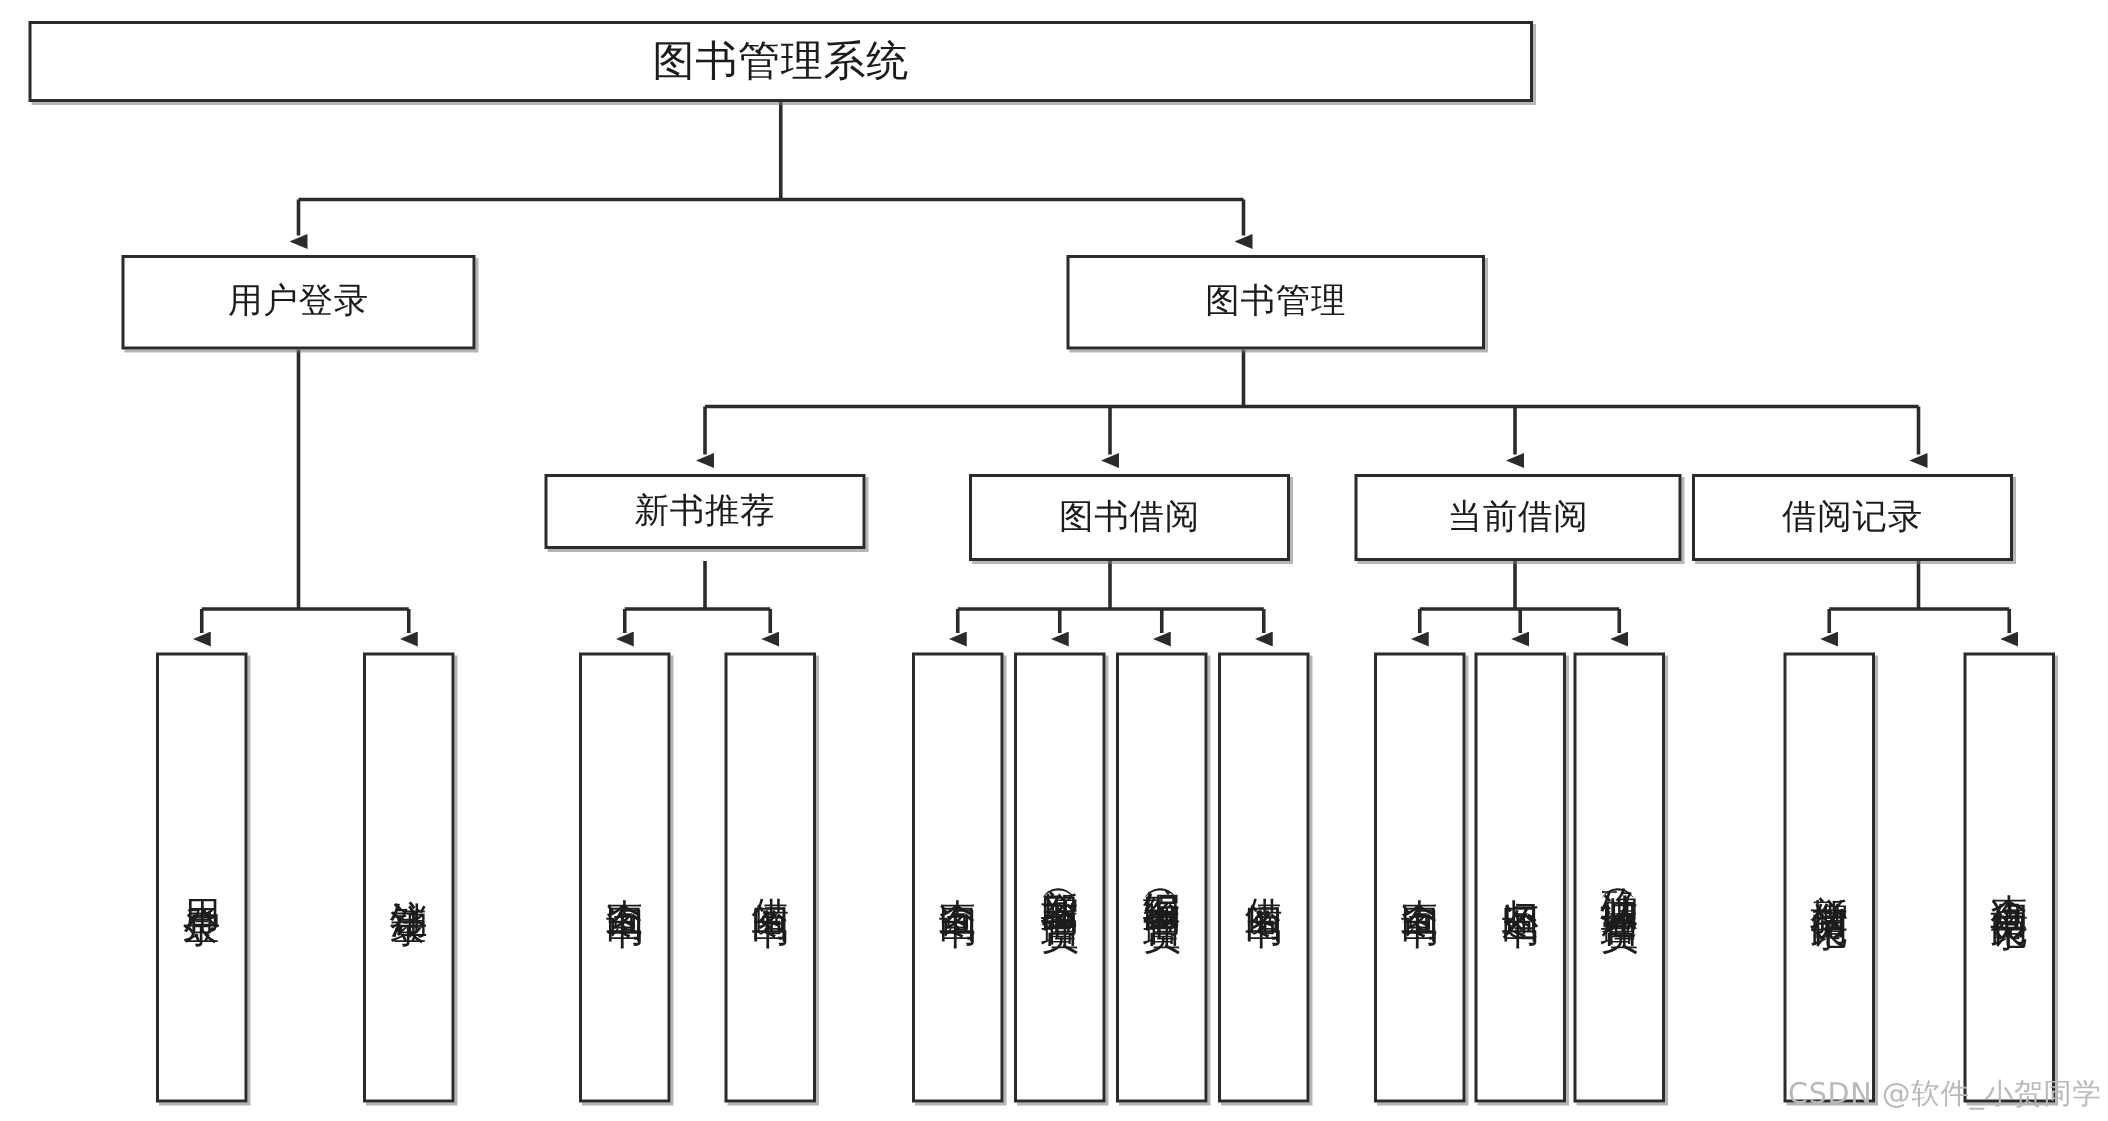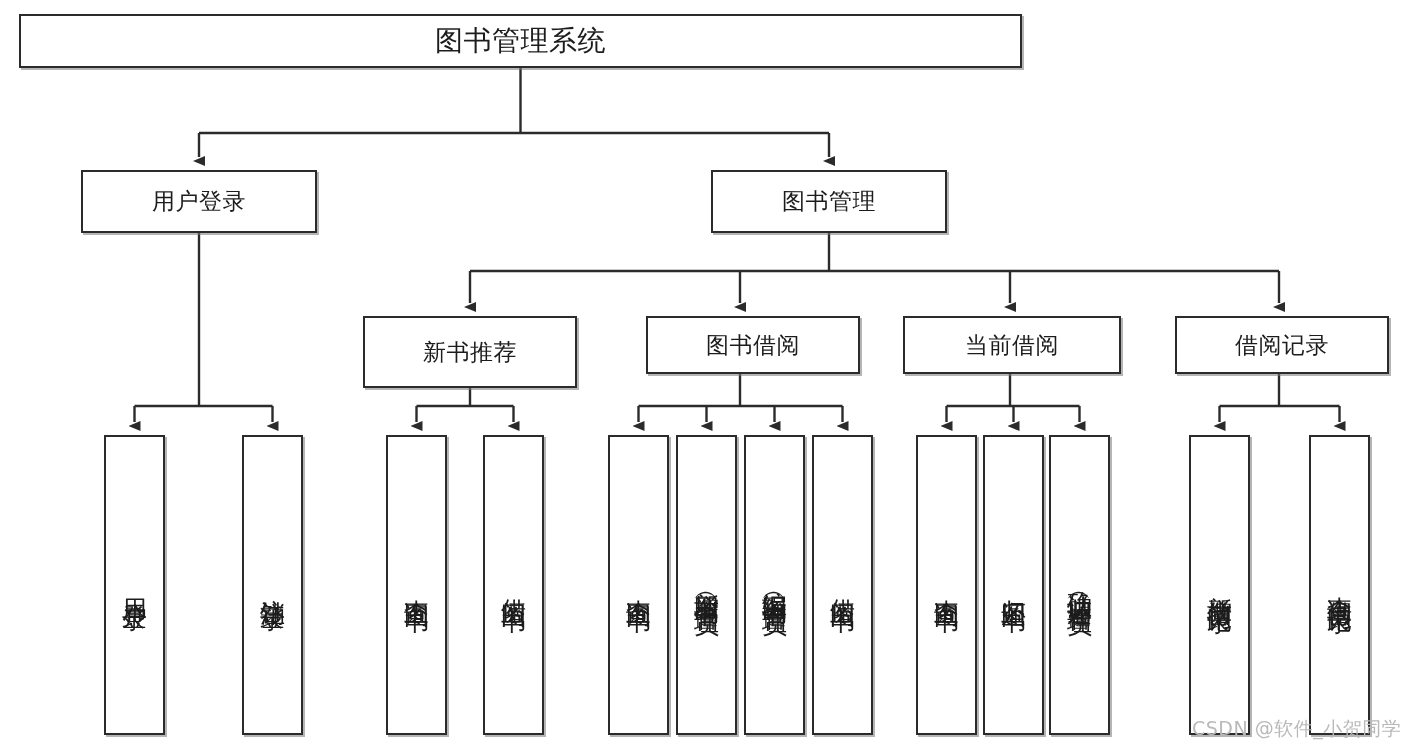--- a/index.html
+++ b/index.html
@@ -121,33 +121,33 @@
       </g>
   </svg>
 
   <div id="node-layer">
       <div class="node horiz root" style="left: 19px; top: 14px; width: 1003px; height: 54px;">
         <span class="node-label">图书管理系统</span>
       </div>
       <div class="node horiz" style="left: 81px; top: 170px; width: 236px; height: 63px;">
         <span class="node-label">用户登录</span>
       </div>
-      <div class="node horiz" style="left: 711px; top: 170px; width: 236px; height: 63px;">
+      <div class="node horiz" style="left: 711px; top: 170px; width: 279px; height: 63px;">
         <span class="node-label">图书管理</span>
       </div>
-      <div class="node horiz" style="left: 363px; top: 316px; width: 214px; height: 72px;">
+      <div class="node horiz" style="left: 363px; top: 316px; width: 214px; height: 50px;">
         <span class="node-label">新书推荐</span>
       </div>
       <div class="node horiz" style="left: 633px; top: 316px; width: 214px; height: 58px; margin-left: 13px;">
         <span class="node-label">图书借阅</span>
       </div>
       <div class="node horiz" style="left: 903px; top: 316px; width: 218px; height: 58px;">
         <span class="node-label">当前借阅</span>
       </div>
-      <div class="node horiz" style="left: 1128px; top: 316px; width: 214px; height: 58px; margin-left: 47px;">
+      <div class="node horiz" style="left: 1128px; top: 316px; width: 214px; height: 58px;">
         <span class="node-label">借阅记录</span>
       </div>
       <div class="node vert" style="left: 104px; top: 435px; width: 61px; height: 300px;">
         <span class="node-label">用户登录</span>
       </div>
       <div class="node vert" style="left: 242px; top: 435px; width: 61px; height: 300px;">
         <span class="node-label">注销登录</span>
       </div>
       <div class="node vert" style="left: 386px; top: 435px; width: 61px; height: 300px;">
         <span class="node-label">查询图书</span>

